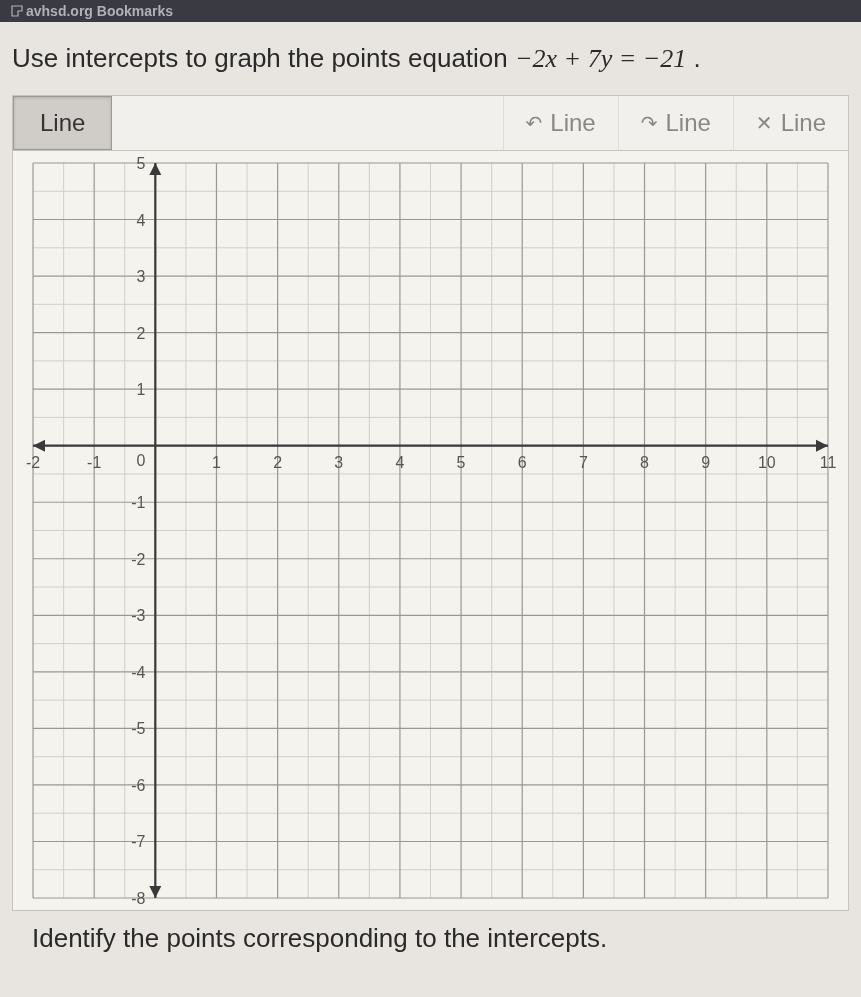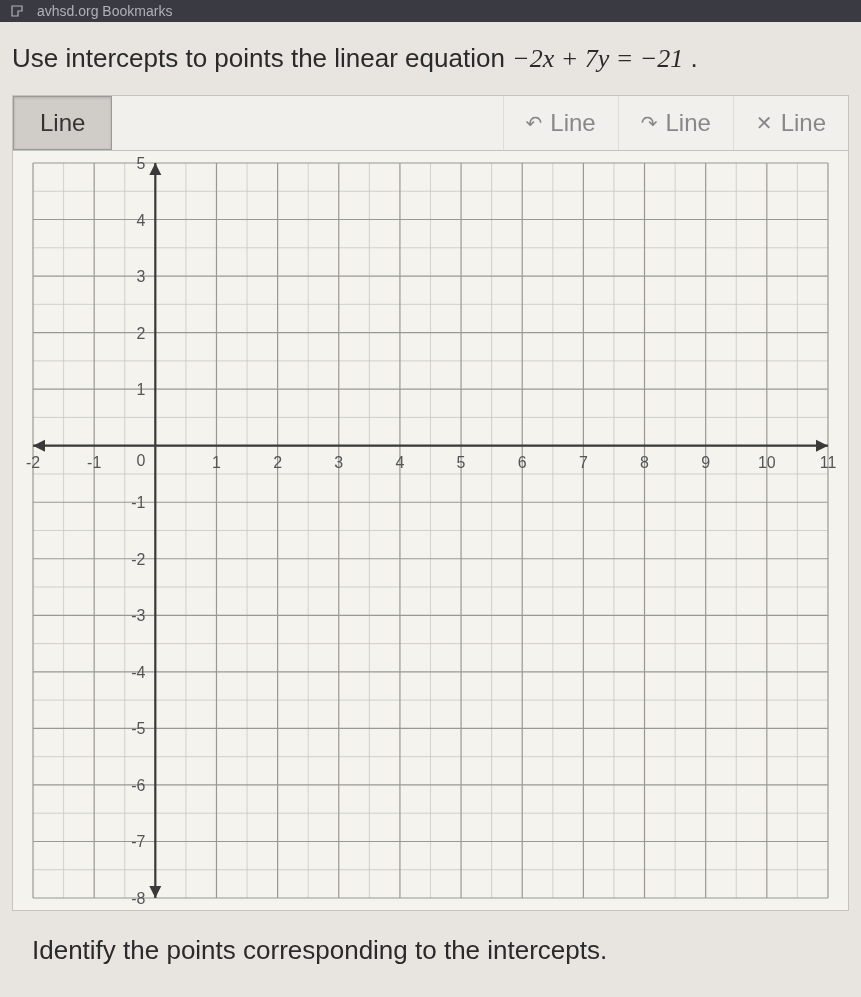--- a/index.html
+++ b/index.html
@@ -11,21 +11,22 @@
       position: relative;
     }
     .browser-bar {
       background: #3a3a42;
       color: #b0b0b8;
       padding: 4px 10px;
       font-size: 14px;
       height: 22px;
       display: flex;
       align-items: center;
-      gap: 13px;
+      gap: 2px;
+      font-weight: bold;
     }
     .browser-bar .bookmark-icon {
       display: inline-flex;
       align-items: center;
     }
     .content {
       padding: 10px 12px;
     }
     .question-text {
       font-size: 26px;
@@ -93,39 +94,39 @@
     .axis { stroke: #3a3a3a; stroke-width: 2.2; }
     .arrowhead { fill: #3a3a3a; }
     .tick-label {
       font-family: Arial, sans-serif;
       font-size: 16px;
       fill: #555;
     }
     .bottom-prompt {
       font-size: 26px;
       color: #2a2a2a;
-      margin-top: 24px;
+      margin-top: 12px;
       padding-left: 20px;
     }
   </style>
 </head>
 <body>
 
 <div class="browser-bar">
   <span class="bookmark-icon">
     <svg width="14" height="14" viewBox="0 0 14 14">
         <path d="M2 2 L12 2 L12 7 L8 7 L8 12 L2 12 Z" fill="none" stroke="#b0b0b8" stroke-width="1.2"></path>
       </svg>
   </span>
   <span>avhsd.org Bookmarks</span>
 </div>
 
 <div class="content">
   <div class="question-text">
-    <span>Use intercepts to points the linear equation </span><span class="math">−2<em>x</em> + 7<em>y</em> = −21</span><span> .</span>
+    <span>Use intercepts to graph the points equation </span><span class="math">−2<em>x</em> + 7<em>y</em> = −21</span><span> .</span>
   </div>
 
   <div class="toolbar">
     <div class="tool-btn active">
       <span>Line</span>
     </div>
     <div class="toolbar-spacer"></div>
     <div class="tool-btn right">
       <span class="icon-glyph">↶</span>
       <span>Line</span>

